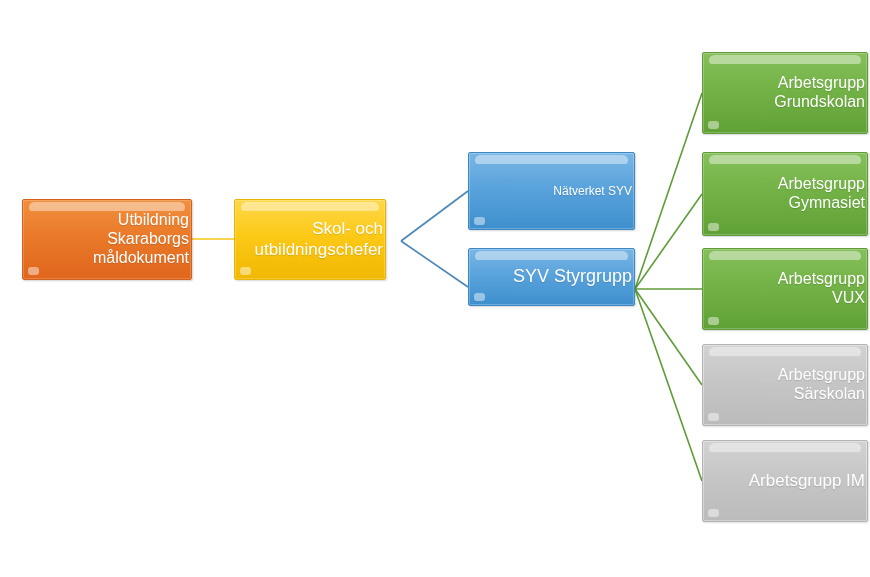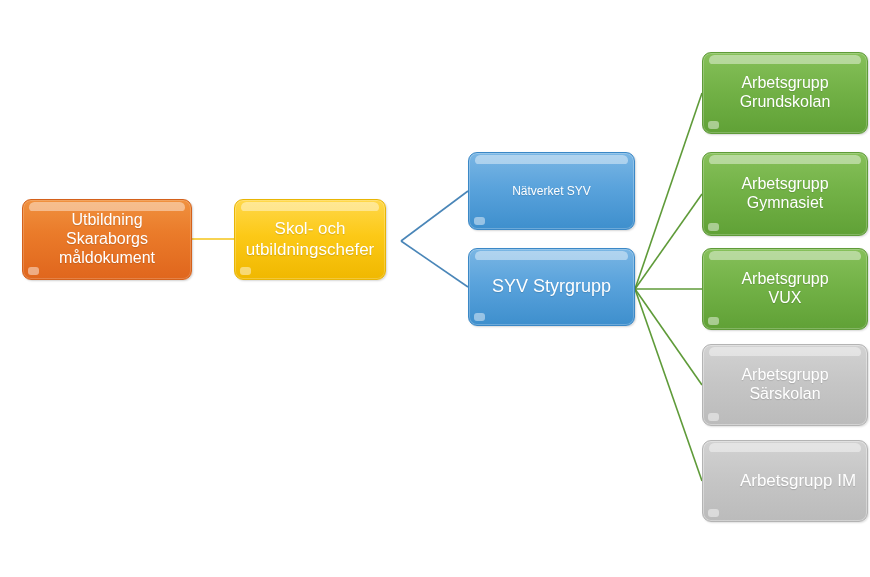--- a/index.html
+++ b/index.html
@@ -21,25 +21,25 @@
     position: absolute;
     left: 0;
     top: 0;
     width: 870px;
     height: 577px;
     pointer-events: none;
   }
   .node {
     position: absolute;
     box-sizing: border-box;
-    border-radius: 9px;
+    border-radius: 2px;
     display: flex;
     align-items: center;
     justify-content: center;
-    text-align: center;
+    text-align: right;
     color: #ffffff;
     line-height: 1.18;
     z-index: 5;
     overflow: visible;
     white-space: pre-line;
   }
   .node .node-label {
     display: block;
     width: 112%;
     padding: 0 2px;
@@ -115,21 +115,21 @@
       <line x1="635" y1="289" x2="702" y2="385" stroke="#5f9b39" stroke-width="1.6"></line>
       <line x1="635" y1="289" x2="702" y2="481" stroke="#5f9b39" stroke-width="1.6"></line>
     </svg>
   <div id="node-layer">
       <div class="node node-orange" style="left: 22px; top: 199px; width: 170px; height: 81px; font-size: 16px;"><span class="node-label">Utbildning
 Skaraborgs
 måldokument</span></div>
       <div class="node node-yellow" style="left: 234px; top: 199px; width: 152px; height: 81px; font-size: 17px;"><span class="node-label">Skol- och
 utbildningschefer</span></div>
       <div class="node node-blue" style="left: 468px; top: 152px; width: 167px; height: 78px; font-size: 12px;"><span class="node-label">Nätverket SYV</span></div>
-      <div class="node node-blue" style="left: 468px; top: 248px; width: 167px; height: 78px; font-size: 18px;"><span class="node-label">SYV Styrgrupp</span></div>
+      <div class="node node-blue" style="left: 468px; top: 248px; width: 167px; height: 58px; font-size: 18px;"><span class="node-label">SYV Styrgrupp</span></div>
       <div class="node node-green" style="left: 702px; top: 52px; width: 166px; height: 82px; font-size: 16px;"><span class="node-label">Arbetsgrupp
 Grundskolan</span></div>
       <div class="node node-green" style="left: 702px; top: 152px; width: 166px; height: 84px; font-size: 16px;"><span class="node-label">Arbetsgrupp
 Gymnasiet</span></div>
       <div class="node node-green" style="left: 702px; top: 248px; width: 166px; height: 82px; font-size: 16px;"><span class="node-label">Arbetsgrupp
 VUX</span></div>
       <div class="node node-gray" style="left: 702px; top: 344px; width: 166px; height: 82px; font-size: 16px;"><span class="node-label">Arbetsgrupp
 Särskolan</span></div>
       <div class="node node-gray" style="left: 702px; top: 440px; width: 166px; height: 82px; font-size: 17px; padding-left: 26px;"><span class="node-label">Arbetsgrupp IM</span></div>
     </div>

